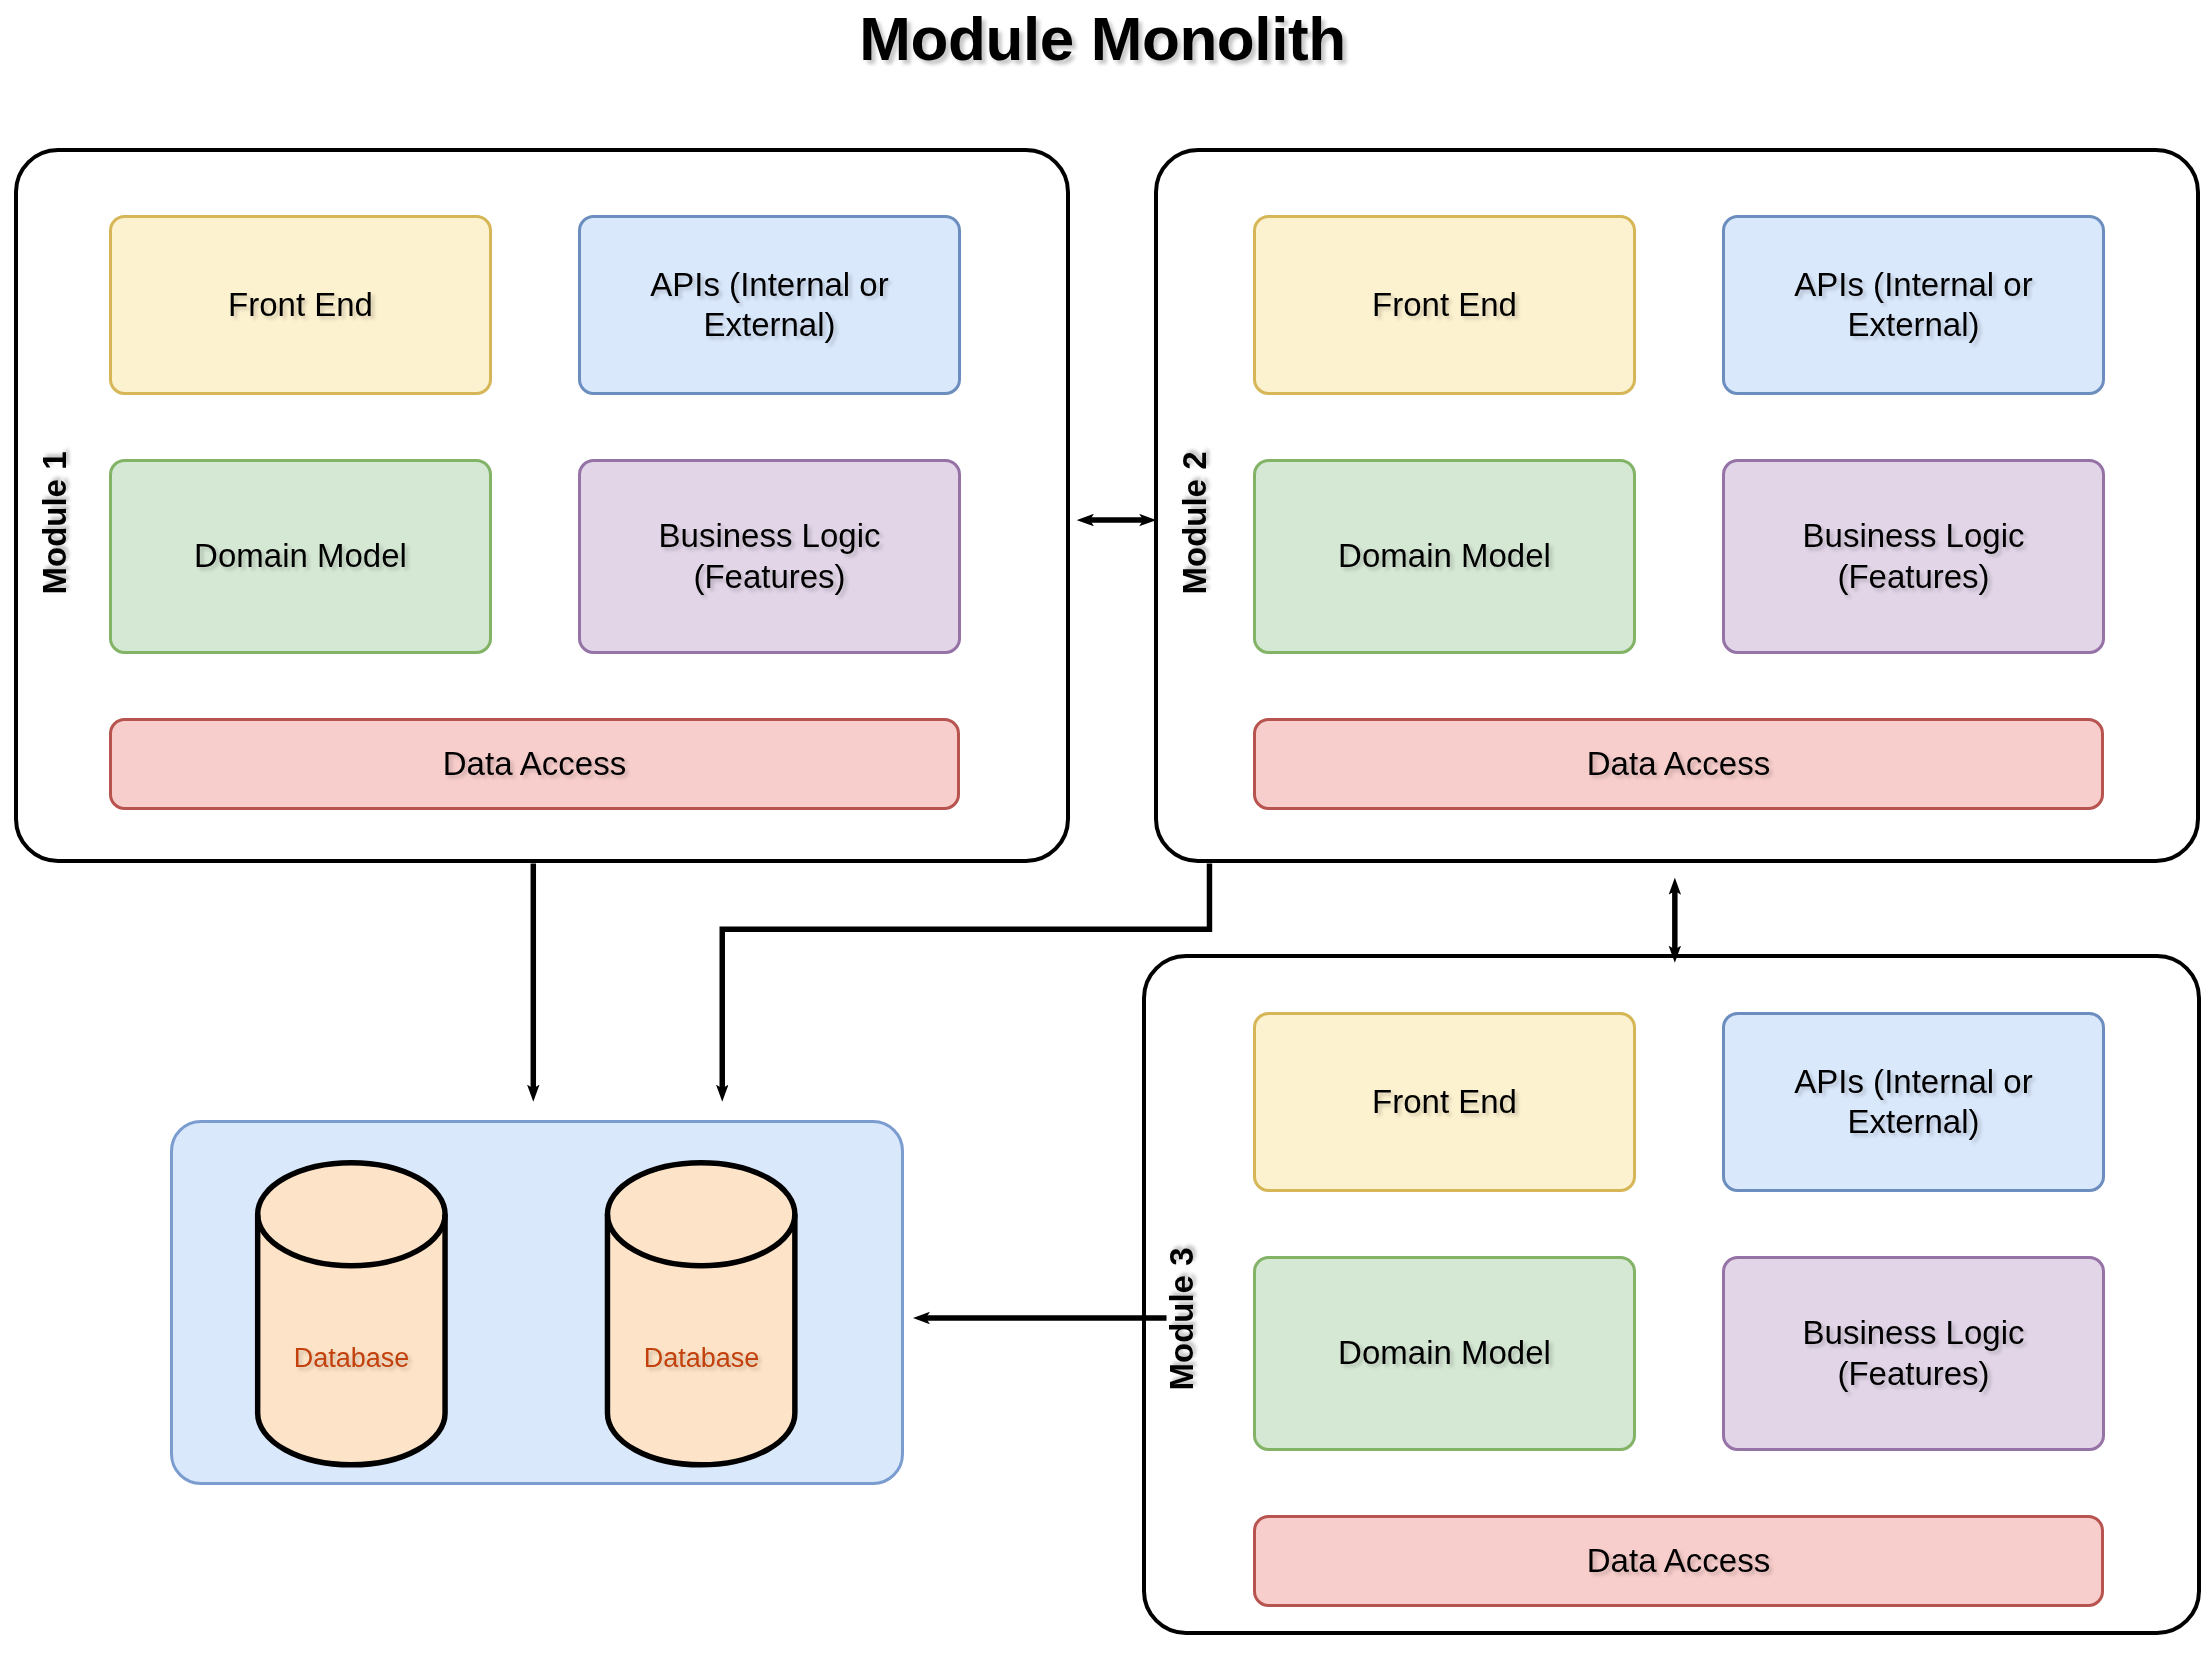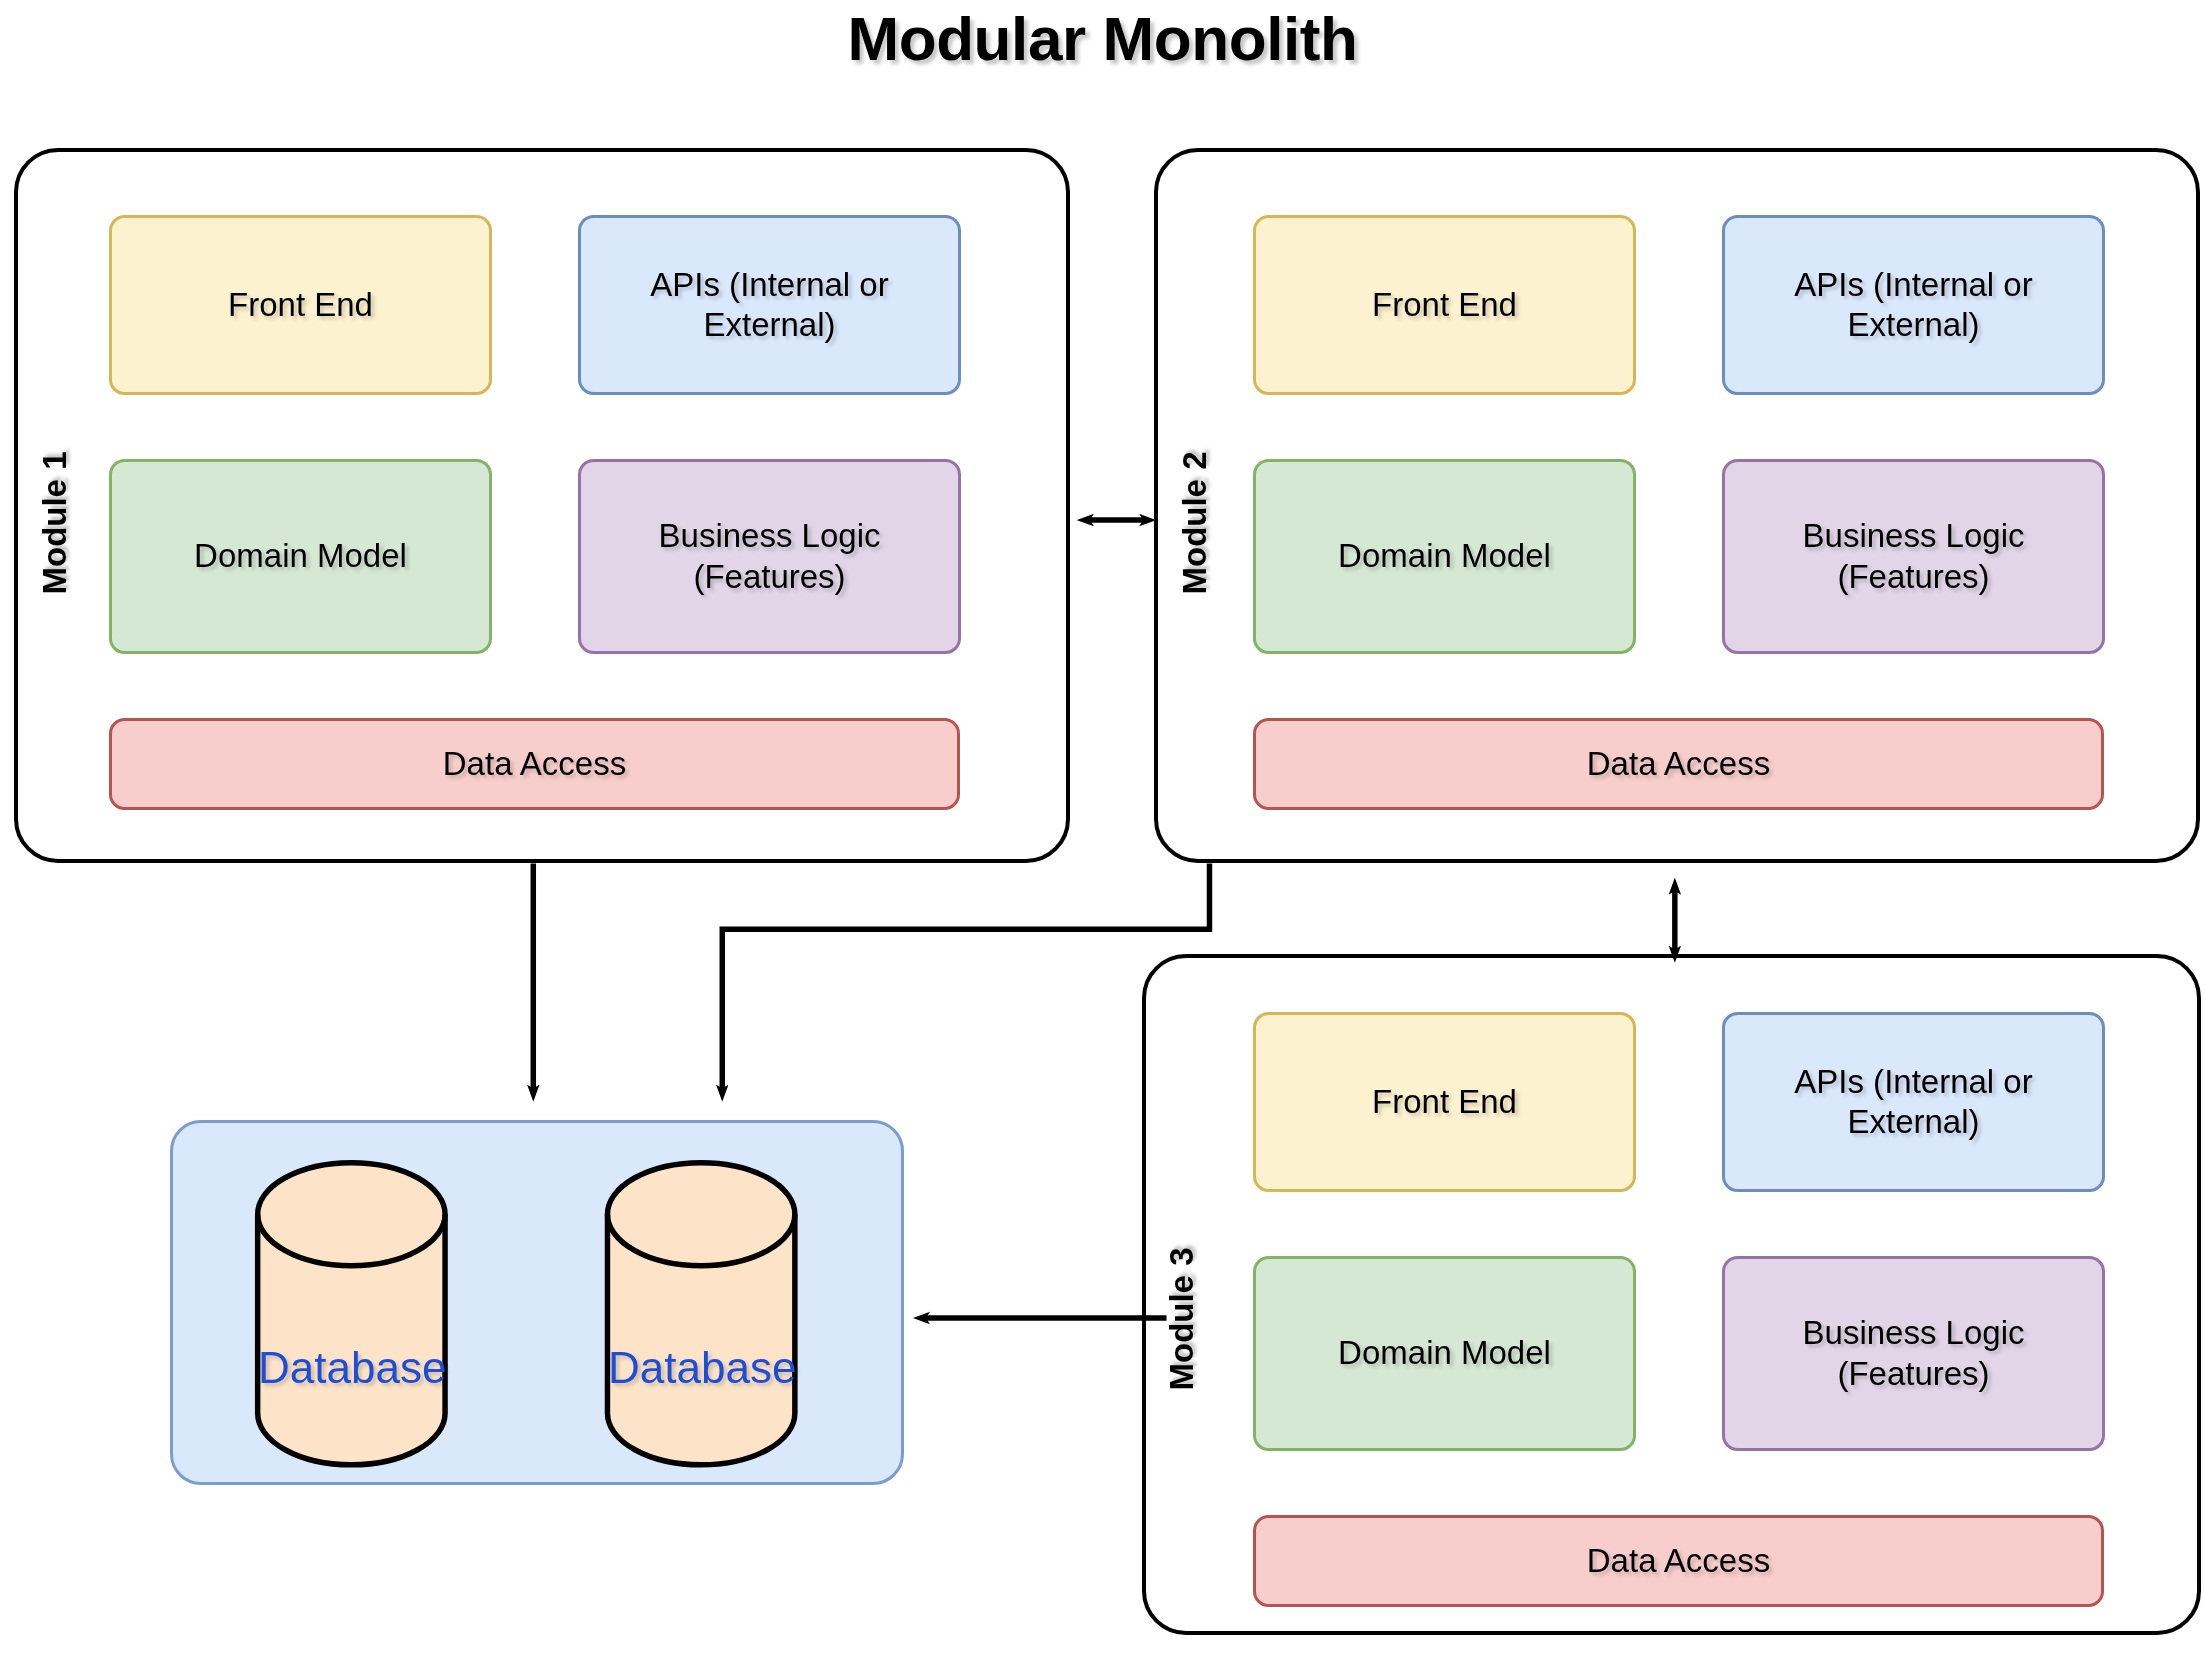--- a/index.html
+++ b/index.html
@@ -71,33 +71,33 @@
   .node .it { }
   .db-container {
     position: absolute;
     box-sizing: border-box;
     border-radius: 31px;
     border: 3.1px solid #7a9ccf;
     background: #dae8fc;
   }
   .db-label {
     position: absolute;
-    font-size: 44px;
-    color: #1d4ed8;
+    font-size: 27px;
+    color: #c2410c;
     text-align: center;
     white-space: nowrap;
     text-shadow: 3.1px 3.1px 3.9px rgba(0,0,0,0.18);
   }
 </style>
 </head>
 <body>
 
 <div id="stage">
 
-  <div class="diagram-title">Modular Monolith</div>
+  <div class="diagram-title">Module Monolith</div>
 
   <svg class="layer" viewBox="0 0 2824 2140">
     <defs>
       <marker id="arrowEnd" markerWidth="22" markerHeight="22" refX="11" refY="8" orient="auto" markerUnits="userSpaceOnUse">
         <path d="M0,0 L22,8 L0,16 L5,8 Z" fill="#000000"></path>
       </marker>
       <marker id="arrowStart" markerWidth="22" markerHeight="22" refX="11" refY="8" orient="auto-start-reverse" markerUnits="userSpaceOnUse">
         <path d="M0,0 L22,8 L0,16 L5,8 Z" fill="#000000"></path>
       </marker>
     </defs>

